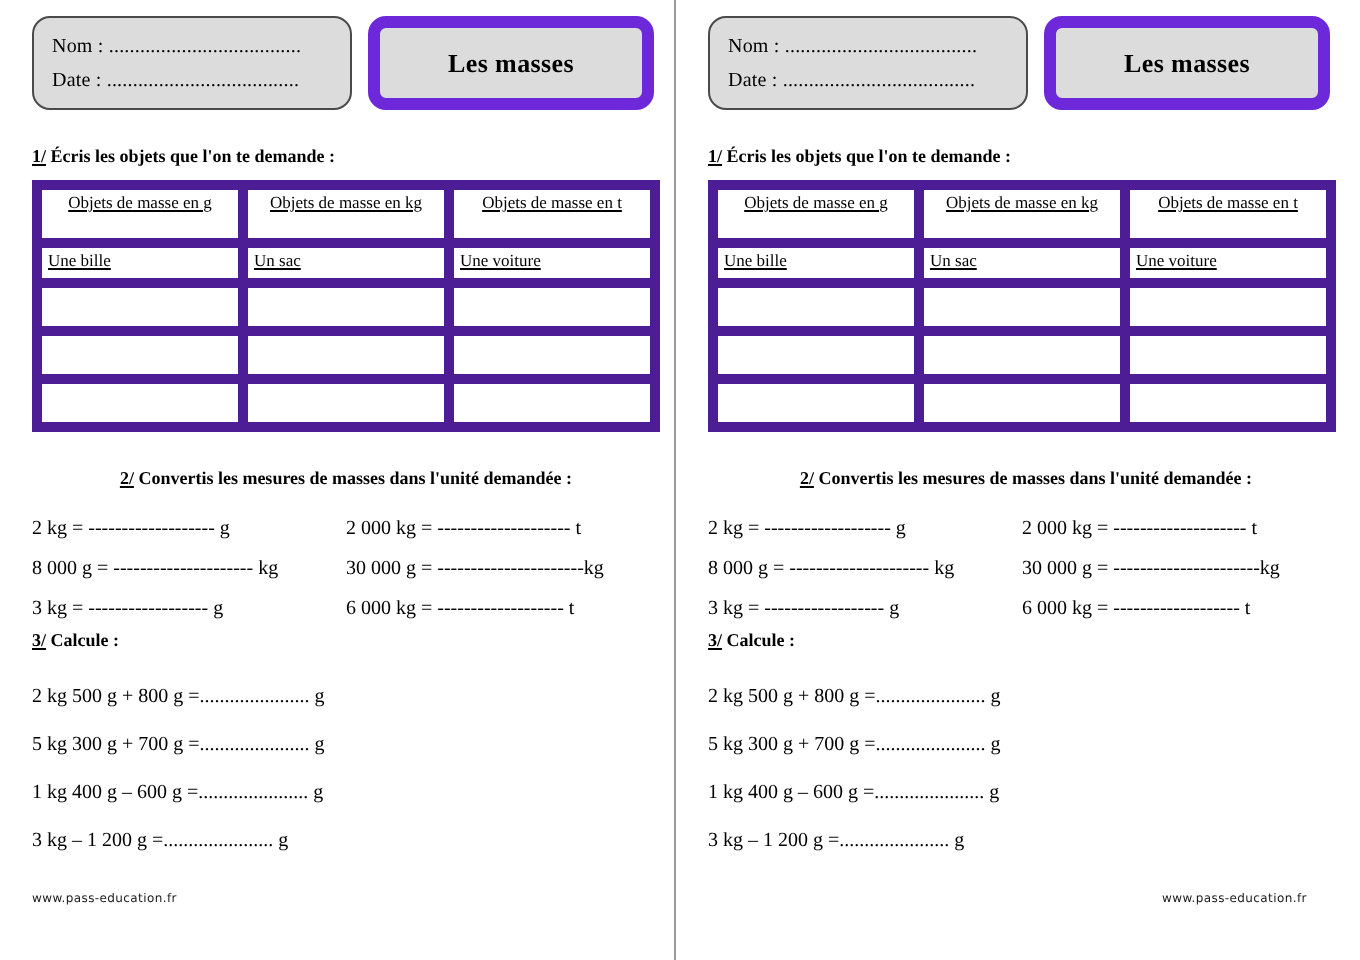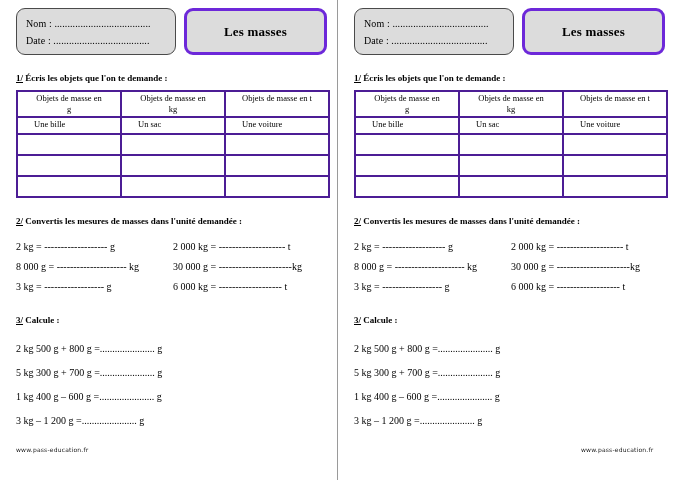--- a/index.html
+++ b/index.html
@@ -59,21 +59,21 @@
   .id-line {
     font-size: 10px;
     line-height: 17px;
     white-space: nowrap;
     letter-spacing: 0.1px;
   }
   .title-box {
     width: 143px;
     height: 47px;
     box-sizing: border-box;
-    border: 3px solid #6d28d9;
+    border: 6px solid #6d28d9;
     border-radius: 9px;
     background: #dcdcdc;
     display: flex;
     align-items: center;
     justify-content: center;
   }
   .title-box span {
     font-size: 13px;
     font-weight: bold;
     letter-spacing: 0.2px;
@@ -84,36 +84,37 @@
     font-size: 9px;
     font-weight: bold;
     white-space: nowrap;
   }
   .ex-heading .num {
     text-decoration: underline;
   }
   .ex-heading .txt {
   }
   .ex1-heading { margin-top: 13px; margin-bottom: 7px; }
-  .ex2-heading { margin-top: 18px; margin-bottom: 11px; }
-  .ex3-heading { margin-top: 18px; margin-bottom: 12px; }
+  .ex2-heading { margin-top: 18px; margin-bottom: 11px; text-align: center; }
+  .ex3-heading { margin-bottom: 12px; }
 
   
   table.objects-table {
     border-collapse: collapse;
     width: 314px;
     table-layout: fixed;
   }
   table.objects-table td {
-    border: 2px solid #4c1d95;
+    border: 5px solid #4c1d95;
     font-size: 8.5px;
     height: 13px;
-    padding: 1px 16px;
+    padding: 1px 3px;
     vertical-align: top;
     line-height: 11px;
+    text-decoration: underline;
   }
   table.objects-table td.head {
     text-align: center;
     height: 22px;
   }
   table.objects-table td.cell {
     height: 13px;
   }
   table.objects-table td.empty {
     height: 17px;

